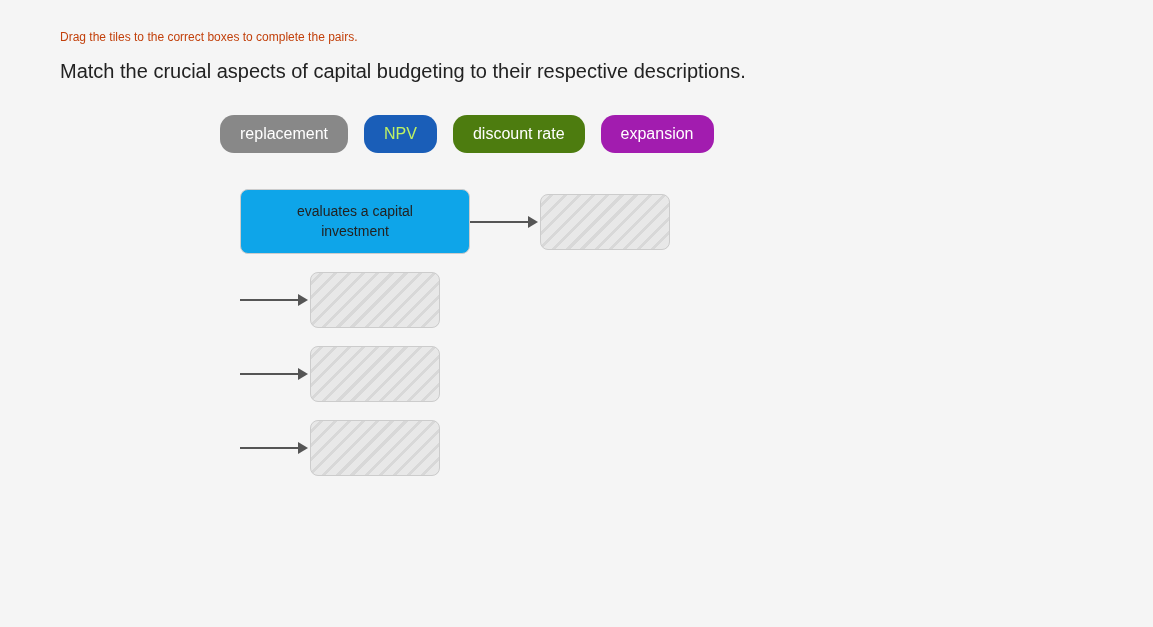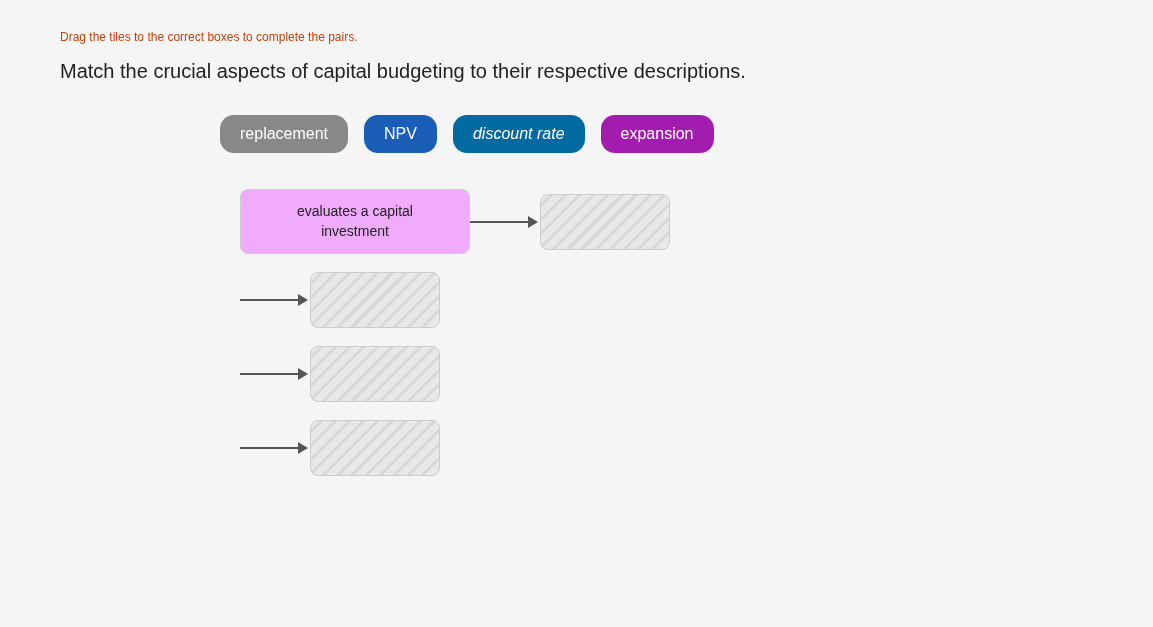--- a/index.html
+++ b/index.html
@@ -57,27 +57,26 @@
       user-select: none;
     }
 
     .tile-gray {
       background-color: #888;
       color: #fff;
     }
 
     .tile-blue-dark {
       background-color: #1a5eb8;
-      color: #ffffff;
+      color: #bef264;
     }
 
     .tile-teal {
-      background-color: #0369a1;
-      color: #fff;
-      font-style: italic;
+      background-color: #4d7c0f;
+      color: #fff;
     }
 
     .tile-blue-bright {
       background-color: #a21caf;
       color: #fff;
     }
 
     .matching-area {
       display: flex;
       flex-direction: column;
@@ -86,21 +85,21 @@
     }
 
     .match-row {
       display: flex;
       flex-direction: row;
       align-items: center;
       gap: 0;
     }
 
     .description-box {
-      background-color: #f0abfc;
+      background-color: #0ea5e9;
       border: 1.5px solid #ccc;
       border-radius: 8px;
       padding: 12px 36px;
       font-size: 14px;
       color: #222;
       text-align: center;
       width: 230px;
       min-height: 56px;
       display: flex;
       align-items: center;

